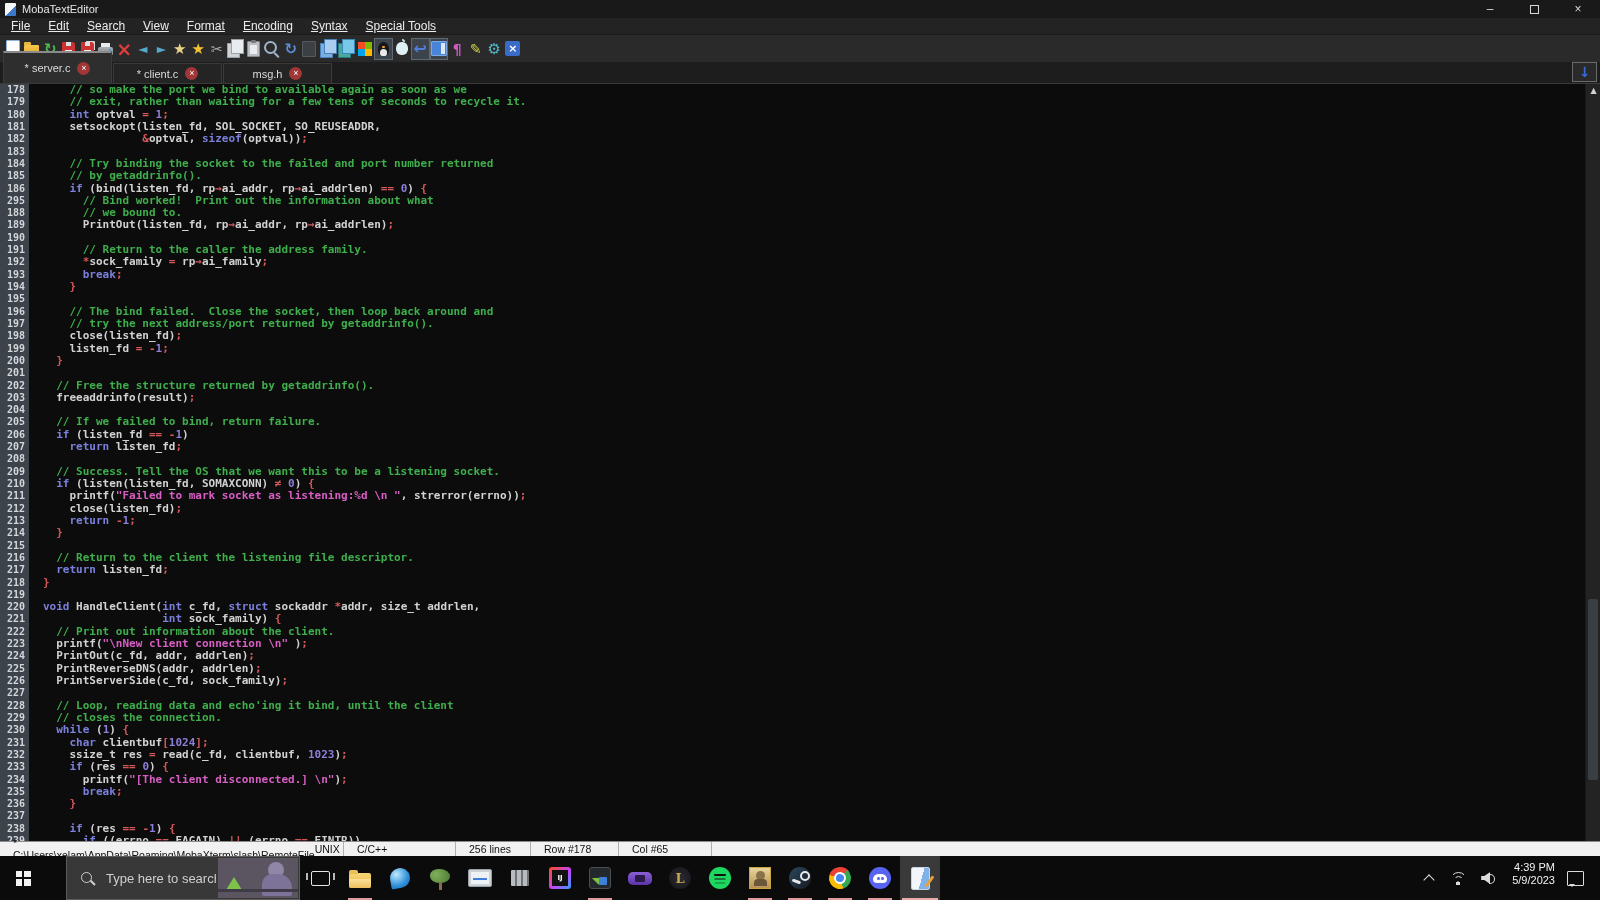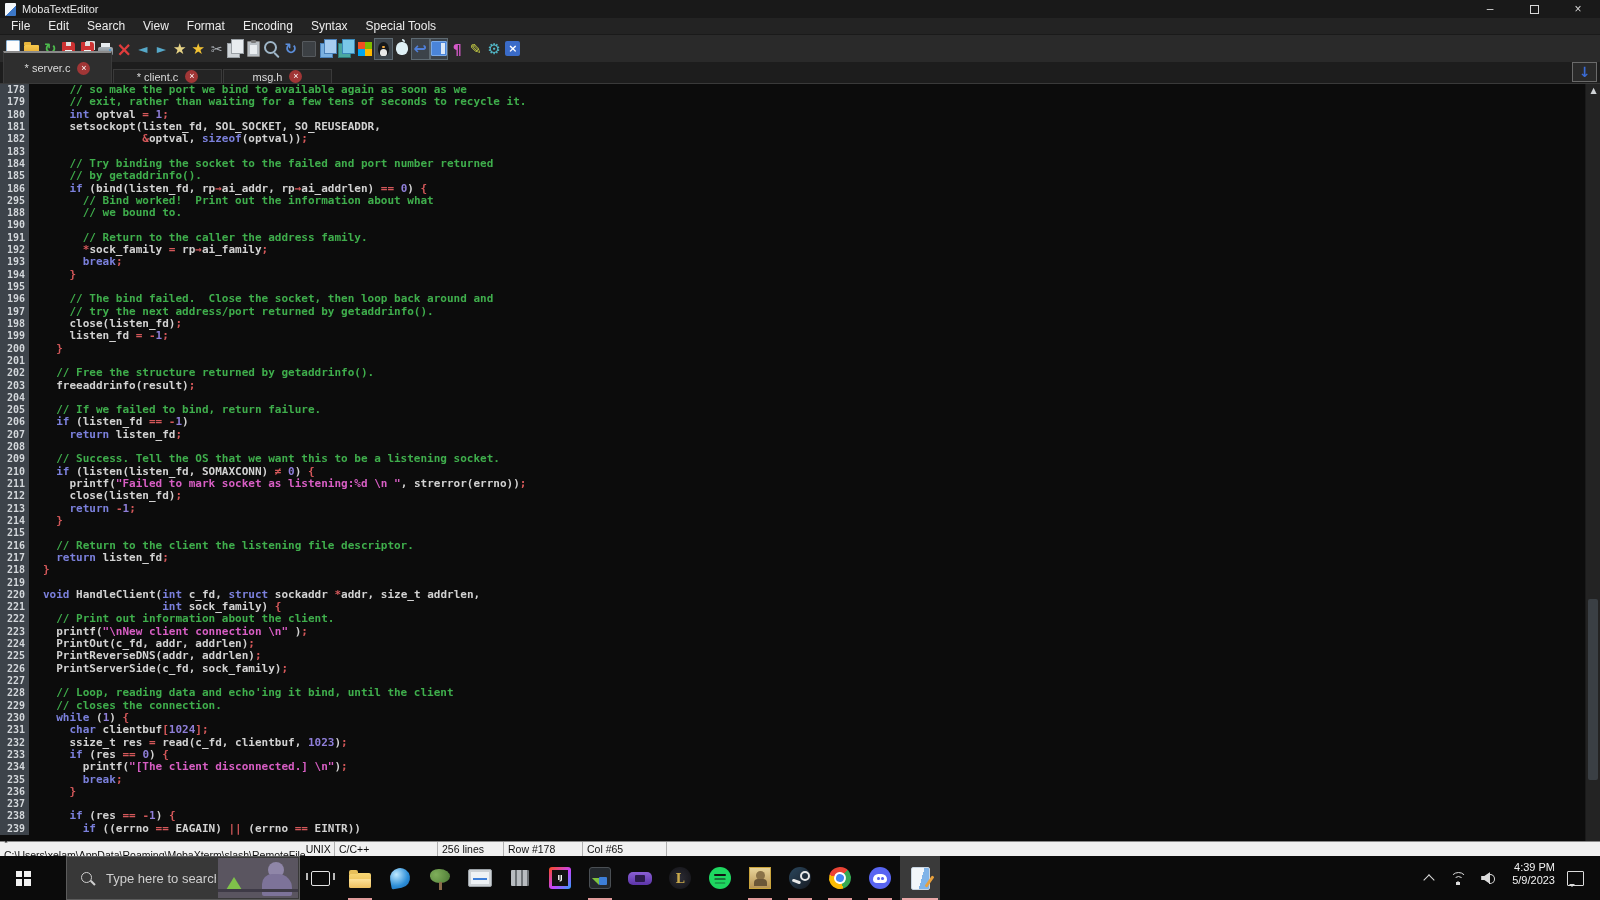--- a/index.html
+++ b/index.html
@@ -10,21 +10,21 @@
   .titlebar{height:18px;background:#191919;display:flex;align-items:center;color:#e6e6e6;font-size:11px;}
   .appico{width:11px;height:13px;margin:0 6px 0 5px;border-radius:1px;
           background:linear-gradient(135deg,#f4f8fb 55%,#3c78c8 55%);}
   .winctls{margin-left:auto;display:flex;height:18px;}
   .wc{width:44px;height:18px;display:grid;place-items:center;color:#d8d8d8;font-size:12px;line-height:10px;}
   .rest{position:relative;width:7px;height:7px;border:1px solid #d8d8d8;background:#191919;}
   .rest::before{content:'';position:absolute;top:-3px;left:2px;width:7px;height:7px;border:1px solid #d8d8d8;z-index:-1;}
 
   
   .menubar{height:17px;background:#232323;display:flex;align-items:center;color:#ececec;font-size:12px;border-bottom:1px solid #1a1a1a;box-sizing:border-box;padding-left:2px;}
-  .mi{padding:0 9px;line-height:16px;}
+  .mi{padding:0 9px;line-height:16px;text-decoration:underline;}
 
   
   .toolbar{height:27px;background:#2a2a2a;display:flex;align-items:center;padding-left:4px;}
   .tbi{width:18.5px;height:22px;display:flex;align-items:center;justify-content:center;
        font-family:"DejaVu Sans",sans-serif;font-weight:bold;box-sizing:border-box;flex:none;}
   .tbi.pressed{background:#3c434a;border:1px solid #5e6a72;}
   .k-page{width:12px;height:15px;background:linear-gradient(160deg,#fdfdfd 70%,#cfe2f0);border:1px solid #8fb6d9;border-radius:1px;}
   .k-folder{width:15px;height:11px;background:linear-gradient(#f6c84c,#e0a32e);border-radius:1px;position:relative;margin-top:3px;}
   .k-folder::before{content:'';position:absolute;top:-3px;left:0;width:7px;height:3px;background:#e8b53c;border-radius:1px 1px 0 0;}
   .k-floppy,.k-floppy2{width:13px;height:13px;background:#cd3232;border-radius:1px 3px 1px 1px;position:relative;}
@@ -51,21 +51,21 @@
   .k-tux::before{content:'';position:absolute;left:2px;bottom:0;width:7px;height:7px;background:#e8e8e8;border-radius:50% 50% 40% 40%;}
   .k-tux::after{content:'';position:absolute;left:4px;top:4px;width:3px;height:2px;background:#f2a73c;border-radius:1px;}
   .k-apple{width:12px;height:13px;background:#dff0f5;border-radius:46% 46% 44% 44%;position:relative;}
   .k-apple::before{content:'';position:absolute;top:-3px;left:6px;width:3px;height:3px;background:#dff0f5;border-radius:0 100% 0 100%;}
   .k-panel{width:14px;height:13px;background:#4a84d8;border:1px solid #77a8e8;border-radius:1px;position:relative;}
   .k-panel::before{content:'';position:absolute;right:1px;top:1px;bottom:1px;width:4px;background:#dce8f8;}
   .k-bluex{width:15px;height:15px;background:#3a6bc8;border-radius:2px;color:#fff;display:grid;place-items:center;font-size:11px;}
 
   
   .tabbar{height:22px;background:#1d1d1d;display:flex;align-items:flex-end;padding-left:3px;position:relative;border-bottom:1px solid #3a3a3a;box-sizing:border-box;}
-  .tab{width:109px;height:14px;background:#242424;border:1px solid #3a3a3a;border-bottom:none;margin-right:1px;
+  .tab{width:109px;height:20px;background:#242424;border:1px solid #3a3a3a;border-bottom:none;margin-right:1px;
        display:flex;align-items:center;justify-content:center;gap:7px;color:#dcdcdc;font-size:11px;box-sizing:border-box;}
   .tab.active{background:#2e2e2e;height:32px;border-top:2px solid #8a8a8a;}
   .tx{width:13px;height:13px;border-radius:50%;background:#a03636;color:#fff;font-size:9px;line-height:13px;text-align:center;flex:none;}
   .tabscroll{position:absolute;right:3px;bottom:1px;width:25px;height:20px;background:#2a2a2a;border:1px solid #6a6a6a;
              display:grid;place-items:center;color:#3a6bd6;font-weight:bold;font-size:14px;font-family:"DejaVu Sans",sans-serif;box-sizing:border-box;}
 
   
   .editor{position:absolute;top:84px;left:0;right:0;bottom:59px;background:var(--sc-background,#0c0c0c);overflow:hidden;}
   .codewrap{position:absolute;inset:0;}
   .cl{display:flex;height:12.32px;line-height:12.32px;}
@@ -77,21 +77,21 @@
   .ct .k{color:var(--sc-keyword,#7b80dc);}
   .ct .n{color:var(--sc-number,#8f7fd9);}
   .ct .o,.ct .b{color:var(--sc-operator,#d4585a);}
   .vscroll{position:absolute;top:0;right:0;bottom:0;width:15px;background:#232323;border-left:1px solid #1a1a1a;box-sizing:border-box;}
   .vsup{width:15px;height:13px;text-align:center;color:#cfd2d5;font-size:8px;line-height:13px;font-family:"DejaVu Sans",sans-serif;}
   .vthumb{position:absolute;left:2px;right:2px;top:68%;height:24%;background:#3a3f44;border-radius:2px;}
 
   
   .statusbar{position:absolute;left:0;right:0;bottom:44px;height:15px;background:#f1f1f1;border-top:1px solid #8a8a8a;
              display:flex;align-items:center;font-size:10.5px;color:#111;box-sizing:border-box;}
-  .ss{height:100%;display:flex;align-items:center;padding-left:4px;border-right:1px solid #b0b0b0;box-sizing:border-box;flex:none;}
+  .ss{height:100%;display:flex;align-items:center;padding-left:4px;border-right:1px solid #b0b0b0;box-sizing:border-box;flex:none;margin-left:9px;}
   .ss.w1{width:335px;justify-content:space-between;padding-right:6px;}
   .ss.w2{width:103px;} .ss.w3{width:66px;} .ss.w4{width:79px;} .ss.w5{width:84px;text-align:right;}
   .ss.last{flex:1;border-right:none;}
 
   
   .taskbar{position:absolute;left:0;right:0;bottom:0;height:44px;background:#0b0b0b;display:flex;align-items:center;}
   .startbtn{width:46px;height:44px;display:grid;place-items:center;flex:none;}
   .winflag{width:15px;height:15px;background:
      linear-gradient(#0b0b0b,#0b0b0b) center/2px 100% no-repeat,
      linear-gradient(#0b0b0b,#0b0b0b) center/100% 2px no-repeat,#f2f2f2;}
@@ -308,20 +308,24 @@
         </div>
         <div class="cl">
           <span class="ln">295</span>
           <span class="ct">      <span class="c">// Bind worked!  Print out the information about what</span></span>
         </div>
         <div class="cl">
           <span class="ln">188</span>
           <span class="ct">      <span class="c">// we bound to.</span></span>
         </div>
         <div class="cl">
+          <span class="ln">189</span>
+          <span class="ct">      PrintOut(listen_fd, rp<span class="o">→</span>ai_addr, rp<span class="o">→</span>ai_addrlen)<span class="b">;</span></span>
+        </div>
+        <div class="cl">
           <span class="ln">190</span>
           <span class="ct"></span>
         </div>
         <div class="cl">
           <span class="ln">191</span>
           <span class="ct">      <span class="c">// Return to the caller the address family.</span></span>
         </div>
         <div class="cl">
           <span class="ln">192</span>
           <span class="ct">      <span class="o">*</span>sock_family <span class="o">=</span> rp<span class="o">→</span>ai_family<span class="b">;</span></span>

